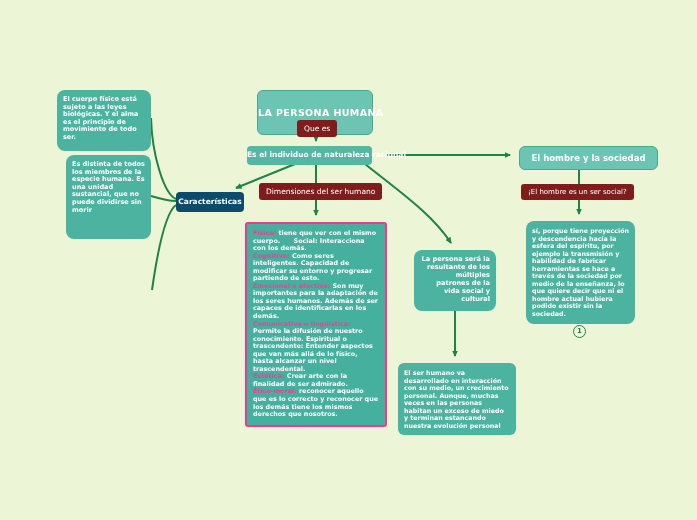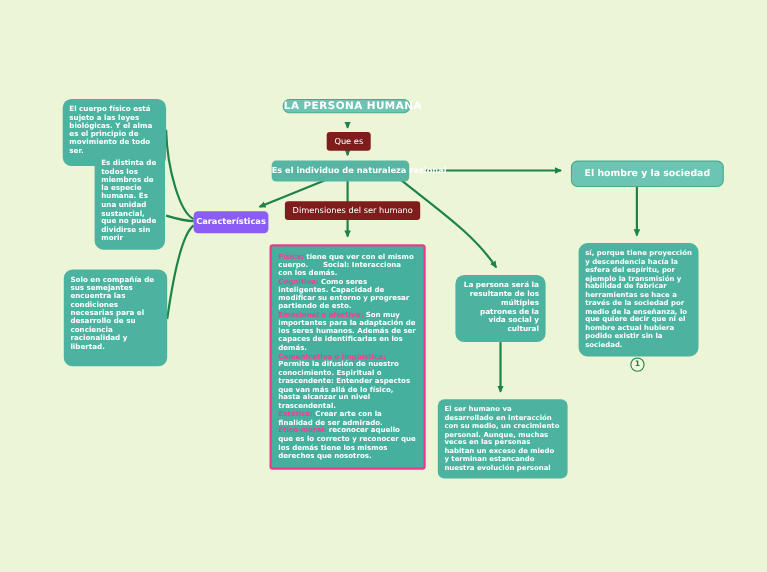--- a/index.html
+++ b/index.html
@@ -36,34 +36,34 @@
   
   .glabel{
     background:#7f1d1d;
     border-radius:3px;
     font-weight:400;
     font-size:7.5px;
     padding:4px 7px;
     white-space:nowrap;
     text-align:center;
   }
-  #node-title{left:257px;top:90px;width:116px;padding:0 0;font-size:9.5px;letter-spacing:.4px;}
+  #node-title{left:257px;top:90px;width:116px;padding:16px 0;font-size:9.5px;letter-spacing:.4px;}
   #node-hombre-sociedad{left:519px;top:146px;width:139px;padding:6px 0;font-size:8.5px;}
 
   #label-que-es{left:297px;top:120px;}
   #label-dimensiones{left:259px;top:183px;}
   #label-sentido{left:347px;top:199px;}
   #label-ser-social{left:521px;top:184px;font-size:7px;}
   #label-crecimiento{left:393px;top:325px;font-size:7px;}
 
   #node-definition{left:247px;top:146px;width:125px;border-radius:4px;font-size:7.5px;text-align:center;white-space:nowrap;padding:5px 0;background:#56b5a3;}
-  #node-caracteristicas{left:176px;top:192px;width:68px;border-radius:4px;font-size:7.5px;text-align:center;white-space:nowrap;padding:5.5px 0;background:#8b5cf6;}
+  #node-caracteristicas{left:176px;top:192px;width:68px;border-radius:4px;font-size:7.5px;text-align:center;white-space:nowrap;padding:5.5px 0;background:#0c4a6e;}
 
   #node-cuerpo{left:57px;top:90px;width:94px;min-height:61px;}
-  #node-unidad{left:66px;top:139px;width:64px;min-height:84px;margin-left:20px;}
+  #node-unidad{left:66px;top:155px;width:85px;min-height:84px;}
   #node-semejantes{left:58px;top:245px;width:94px;min-height:88px;}
 
   #node-dimensiones-detalle{
     left:245px;top:222px;width:142px;min-height:178px;
     border:2px solid #ea3a92;border-radius:3px;
     font-size:6.4px;line-height:1.18;
     background:#45b09e;
   }
   .seg-pink{color:#f23e96;}
   .seg-white{color:#ffffff;}
@@ -106,30 +106,30 @@
     </g>
   </svg>
 
   <div class="node topic" id="node-title">LA PERSONA HUMANA</div>
   <div class="node glabel" id="label-que-es">Que es</div>
   <div class="node teal" id="node-definition">Es el individuo de naturaleza racional</div>
 
   <div class="node teal" id="node-caracteristicas">Características</div>
   <div class="node teal" id="node-cuerpo">El cuerpo físico está sujeto a las leyes biológicas. Y el alma es el principio de movimiento de todo ser.</div>
   <div class="node teal" id="node-unidad">Es distinta de todos los miembros de la especie humana. Es una unidad sustancial, que no puede dividirse sin morir</div>
-  <div class="node teal" id="node-semejantes">Solo en compañía de sus semejantes encuentra las condiciones necesarias para el desarrollo de su conciencia racionalidad y libertad.</div>
 
   <div class="node teal" id="node-dimensiones-detalle"><span class="seg-pink">Física:</span><span class="seg-white"> tiene que ver con el mismo cuerpo.      Social: Interacciona con los demás.
 </span><span class="seg-pink">Cognitiva:</span><span class="seg-white"> Como seres inteligentes. Capacidad de modificar su entorno y progresar partiendo de esto.
 </span><span class="seg-pink">Emocional o afectiva:</span><span class="seg-white"> Son muy importantes para la adaptación de los seres humanos. Además de ser capaces de identificarlas en los demás.
 </span><span class="seg-pink">Comunicativa o lingüística:</span><span class="seg-white"> Permite la difusión de nuestro conocimiento. Espiritual o trascendente: Entender aspectos que van más allá de lo físico, hasta alcanzar un nivel trascendental.
 </span><span class="seg-pink">Estética:</span><span class="seg-white"> Crear arte con la finalidad de ser admirado.
 </span><span class="seg-pink">Ético-moral:</span><span class="seg-white"> reconocer aquello que es lo correcto y reconocer que los demás tiene los mismos derechos que nosotros.</span></div>
   <div class="node glabel" id="label-dimensiones">Dimensiones del ser humano</div>
 
   <div class="node teal" id="node-persona">La persona será la resultante de los múltiples patrones de la vida social y cultural</div>
   <div class="node teal" id="node-crecimiento-texto">El ser humano va desarrollado en interacción con su medio, un crecimiento personal. Aunque, muchas veces en las personas habitan un exceso de miedo y terminan estancando nuestra evolución personal</div>
 
   <div class="node topic" id="node-hombre-sociedad">El hombre y la sociedad</div>
+  <div class="node glabel" id="label-ser-social">¡El hombre es un ser social?</div>
   <div class="node teal" id="node-respuesta">sí, porque tiene proyección y descendencia hacía la esfera del espíritu, por ejemplo la transmisión y habilidad de fabricar herramientas se hace a través de la sociedad por medio de la enseñanza, lo que quiere decir que ni el hombre actual hubiera podido existir sin la sociedad.</div>
   <div id="collapse-badge">1</div>
 
 </div>
 
 </body></html>

